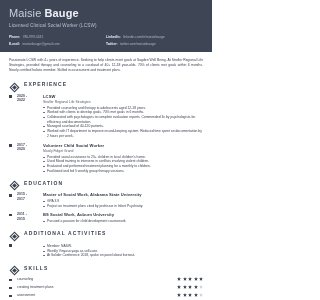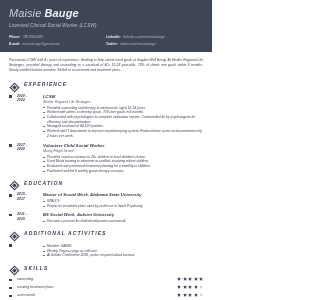--- a/index.html
+++ b/index.html
@@ -3,21 +3,21 @@
 <meta charset="utf-8">
 <style>
   html,body{margin:0;padding:0;}
   body{
     width:212px;height:300px;overflow:hidden;
     background:#ffffff;
     font-family:"Liberation Sans",sans-serif;
     color:#2f3542;
     -webkit-font-smoothing:antialiased;
   }
-  .page{width:212px;height:228px;position:relative;background:#fff;font-style:italic;}
+  .page{width:212px;height:228px;position:relative;background:#fff;}
 
   
   .header{
     background:#3e4555;
     color:#dfe3ea;
     padding:7px 9px 6px 9px;
     box-sizing:border-box;
   }
   .name{
     font-size:11px;line-height:12px;

